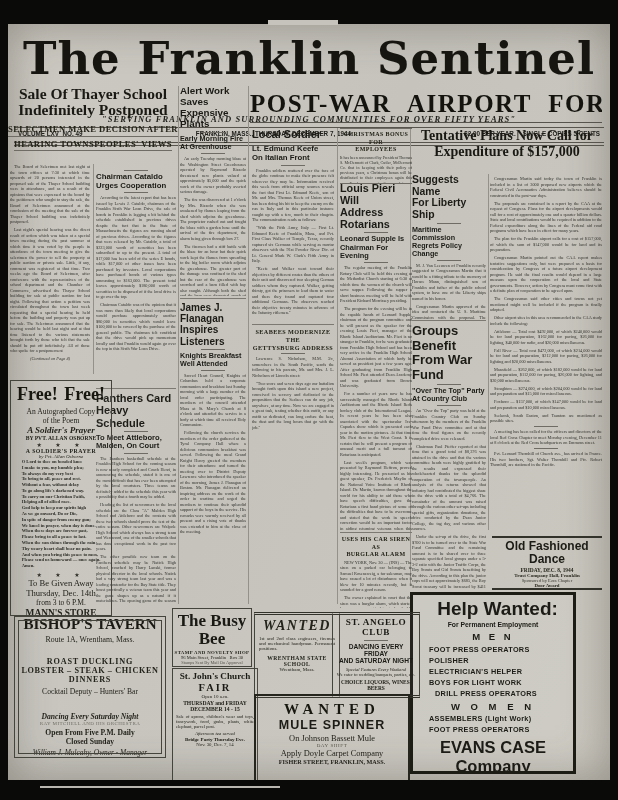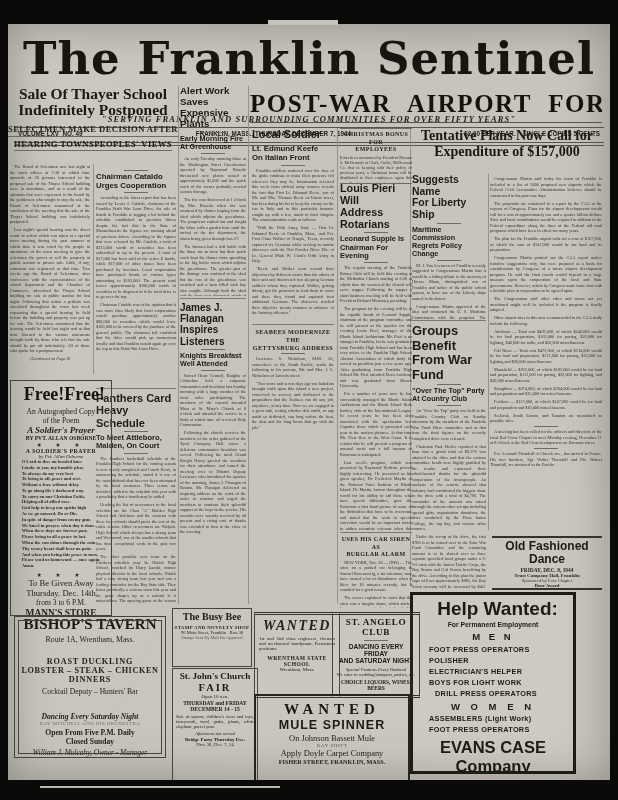--- a/index.html
+++ b/index.html
@@ -91,21 +91,21 @@
     <div class="dash"></div>
     <div class="bt">
       <p>The Panthers basketball schedule at the Franklin High School for the coming season is now nearly completed and Coach Henri, in announcing the schedule, stated it is one of the most difficult that has ever been attempted by the local courtsters. Three teams are definitely added to the schedule this year with a possibility that a fourth may be added.</p>
       <p>Heading the list of newcomers to the local schedule are the Class "A" Malden High School and Attleboro and the contests with these two schools should prove the test of the entire season. Other newcomers are Walpole High School which always has a strong team and Westwood, one of the smaller schools that has done exceptional work in the past two years.</p>
       <p>The other possible new team on the Panthers schedule may be Natick High School, coached by Harry Lanski, former physical director in the local schools. Natick had a very strong team last year and was a leading contender for the Bay State title. They boast practically a veteran team this year and the game shapes up as a natural if it materializes. The opening game of the season for the Panthers will be against the Norfolk "Aggies" at Franklin. The rest of the schedule as it stands now is</p>
     </div>
 
   </div>
 
   <div class="adbox ctr" style="left:2px;top:356px;width:96px;height:228px;padding:3px 2px;">
-    <div style="display:flex;justify-content:flex-end;padding:0 4px;font-weight:bold;font-size:18px;color:#17160f;">
+    <div style="display:flex;justify-content:space-between;padding:0 4px;font-weight:bold;font-size:18px;color:#17160f;">
       <span>Free!</span>
       <span>Free!</span>
     </div>
     <div style="font-size:7.6px;margin-top:2px;">An Autographed Copy</div>
     <div style="font-size:7.6px;">of the Poem</div>
     <div style="font-size:9px;font-weight:bold;font-style:italic;">A Soldier's Prayer</div>
     <div style="font-size:5.6px;font-weight:bold;">BY PVT. ALLAN OSBORNE</div>
     <div class="stars">★ ★ ★</div>
     <div style="font-size:5.8px;font-weight:bold;letter-spacing:.5px;">A SOLDIER'S PRAYER</div>
     <div style="font-size:5px;font-style:italic;">by Pvt. Allan Osborne</div>
@@ -335,21 +335,21 @@
     <div style="font-size:8.2px;font-weight:bold;letter-spacing:.8px;">DINNERS</div>
     <div style="font-size:7.6px;margin-top:3px;">Cocktail Deputy – Hunters' Bar</div>
     <div style="font-size:7.6px;font-weight:bold;font-style:italic;margin-top:16px;">Dancing Every Saturday Night</div>
     <div style="font-size:5px;color:#6f6d64;letter-spacing:.4px;">RAY MITCHELL AND HIS ORCHESTRA</div>
     <div style="font-size:7.6px;font-weight:bold;margin-top:2px;">Open From Five P.M. Daily</div>
     <div style="font-size:7.6px;font-weight:bold;">Closed Sunday</div>
     <div style="font-size:7.4px;font-style:italic;margin-top:2px;">William J. Mulcahy, Owner - Manager</div>
   </div>
 
   <div class="adbox ctr" style="left:164px;top:584px;width:78px;height:54px;padding-top:3px;">
-    <div class="hserif" style="font-size:10px;text-align:center;">The Busy Bee</div>
+    <div class="hserif" style="font-size:17px;text-align:center;">The Busy Bee</div>
     <div style="font-size:4.8px;font-weight:bold;letter-spacing:.4px;margin-top:2px;">STAMP AND NOVELTY SHOP</div>
     <div style="font-size:4.6px;">96 Main Street, Franklin&nbsp;&nbsp;&nbsp;Box 30</div>
     <div style="font-size:4.4px;color:#55534a;">Stamps Sent By Mail On Approval</div>
   </div>
 
   <div class="adbox ctr" style="left:164px;top:644px;width:78px;height:106px;padding:3px 3px;">
     <div class="hserif" style="font-size:9.2px;">St. John's Church</div>
     <div class="hserif" style="font-size:10.5px;letter-spacing:2px;">FAIR</div>
     <div style="font-size:5px;margin-top:1px;">Open 10 a.m.</div>
     <div style="font-size:5.6px;font-weight:bold;margin-top:1px;">THURSDAY and FRIDAY</div>

